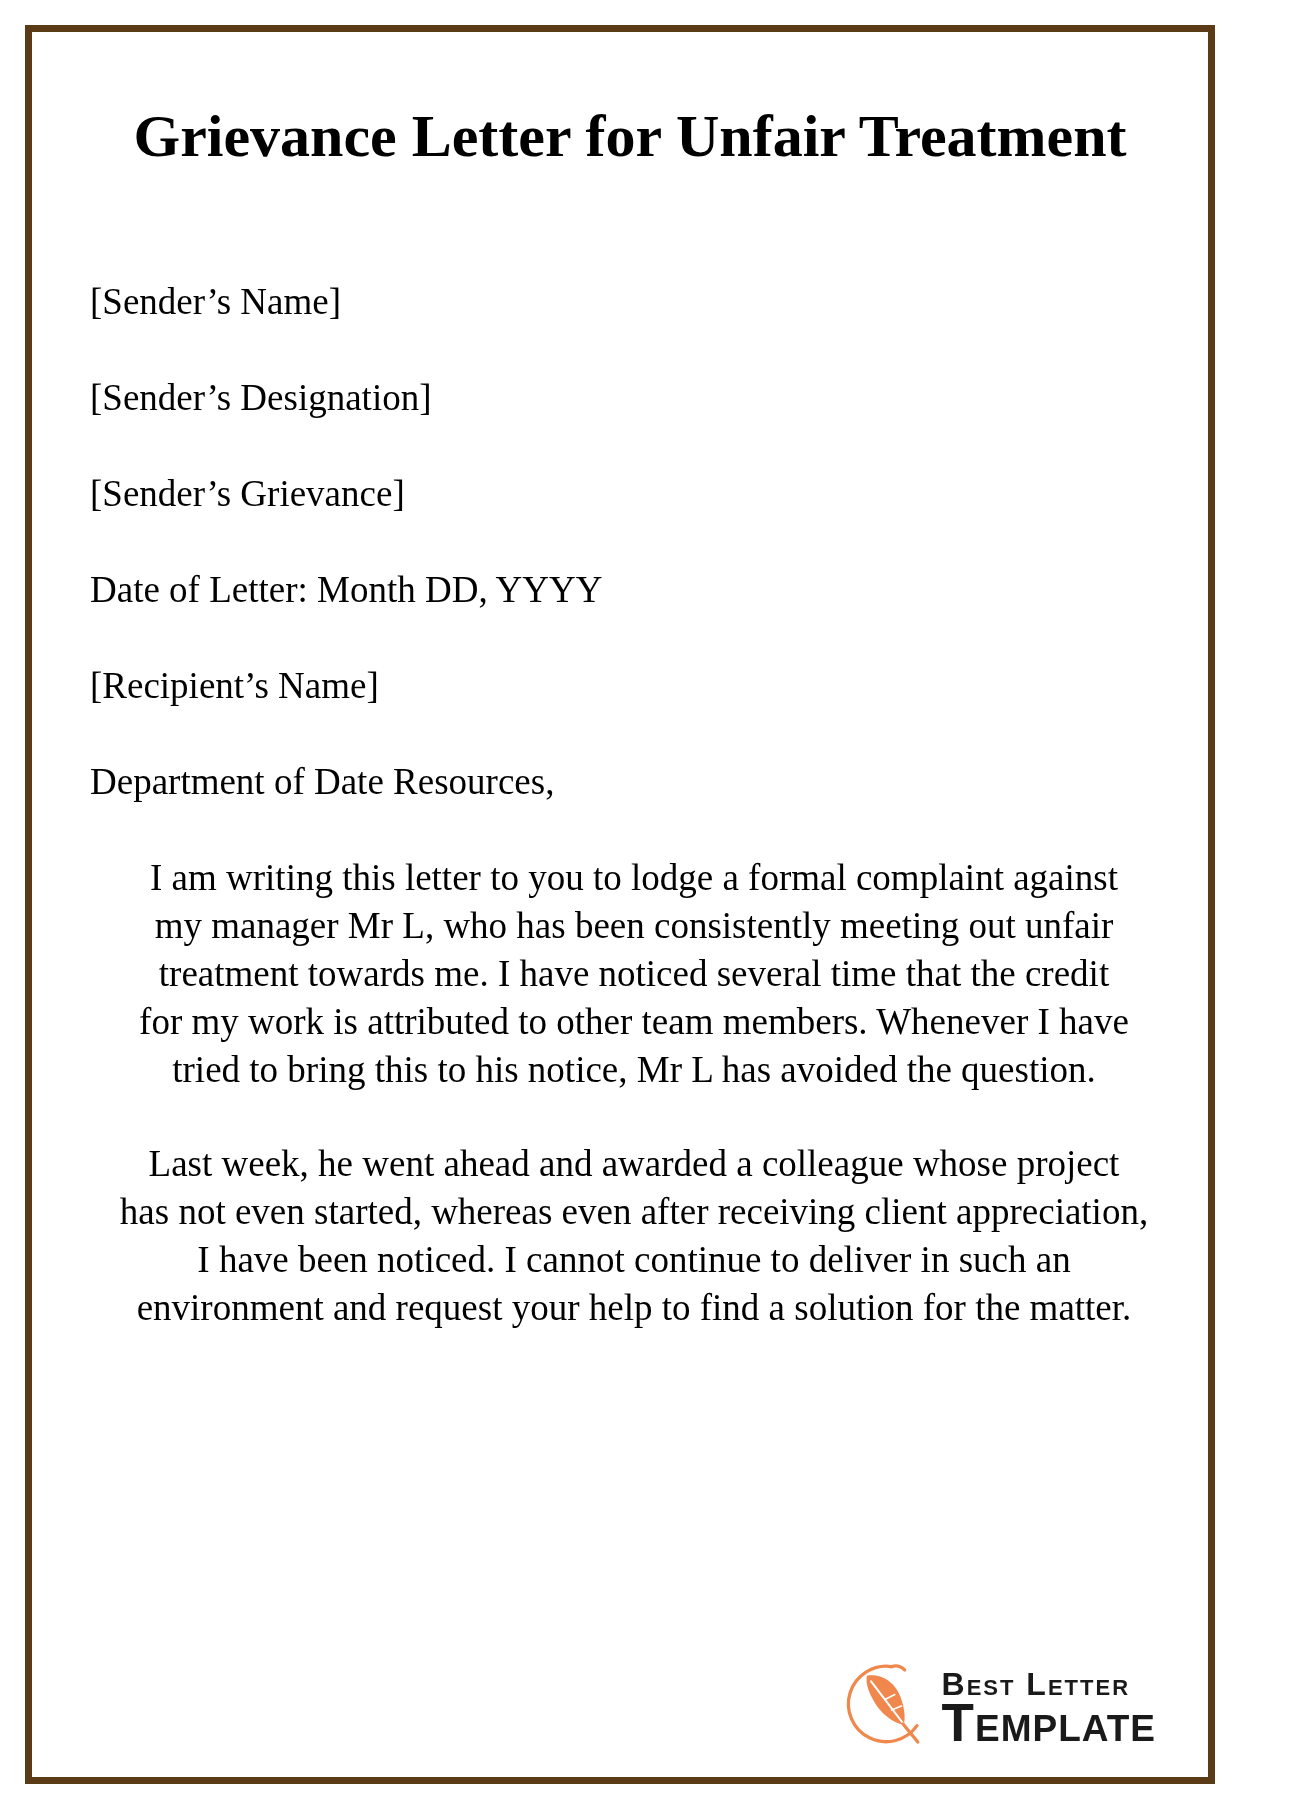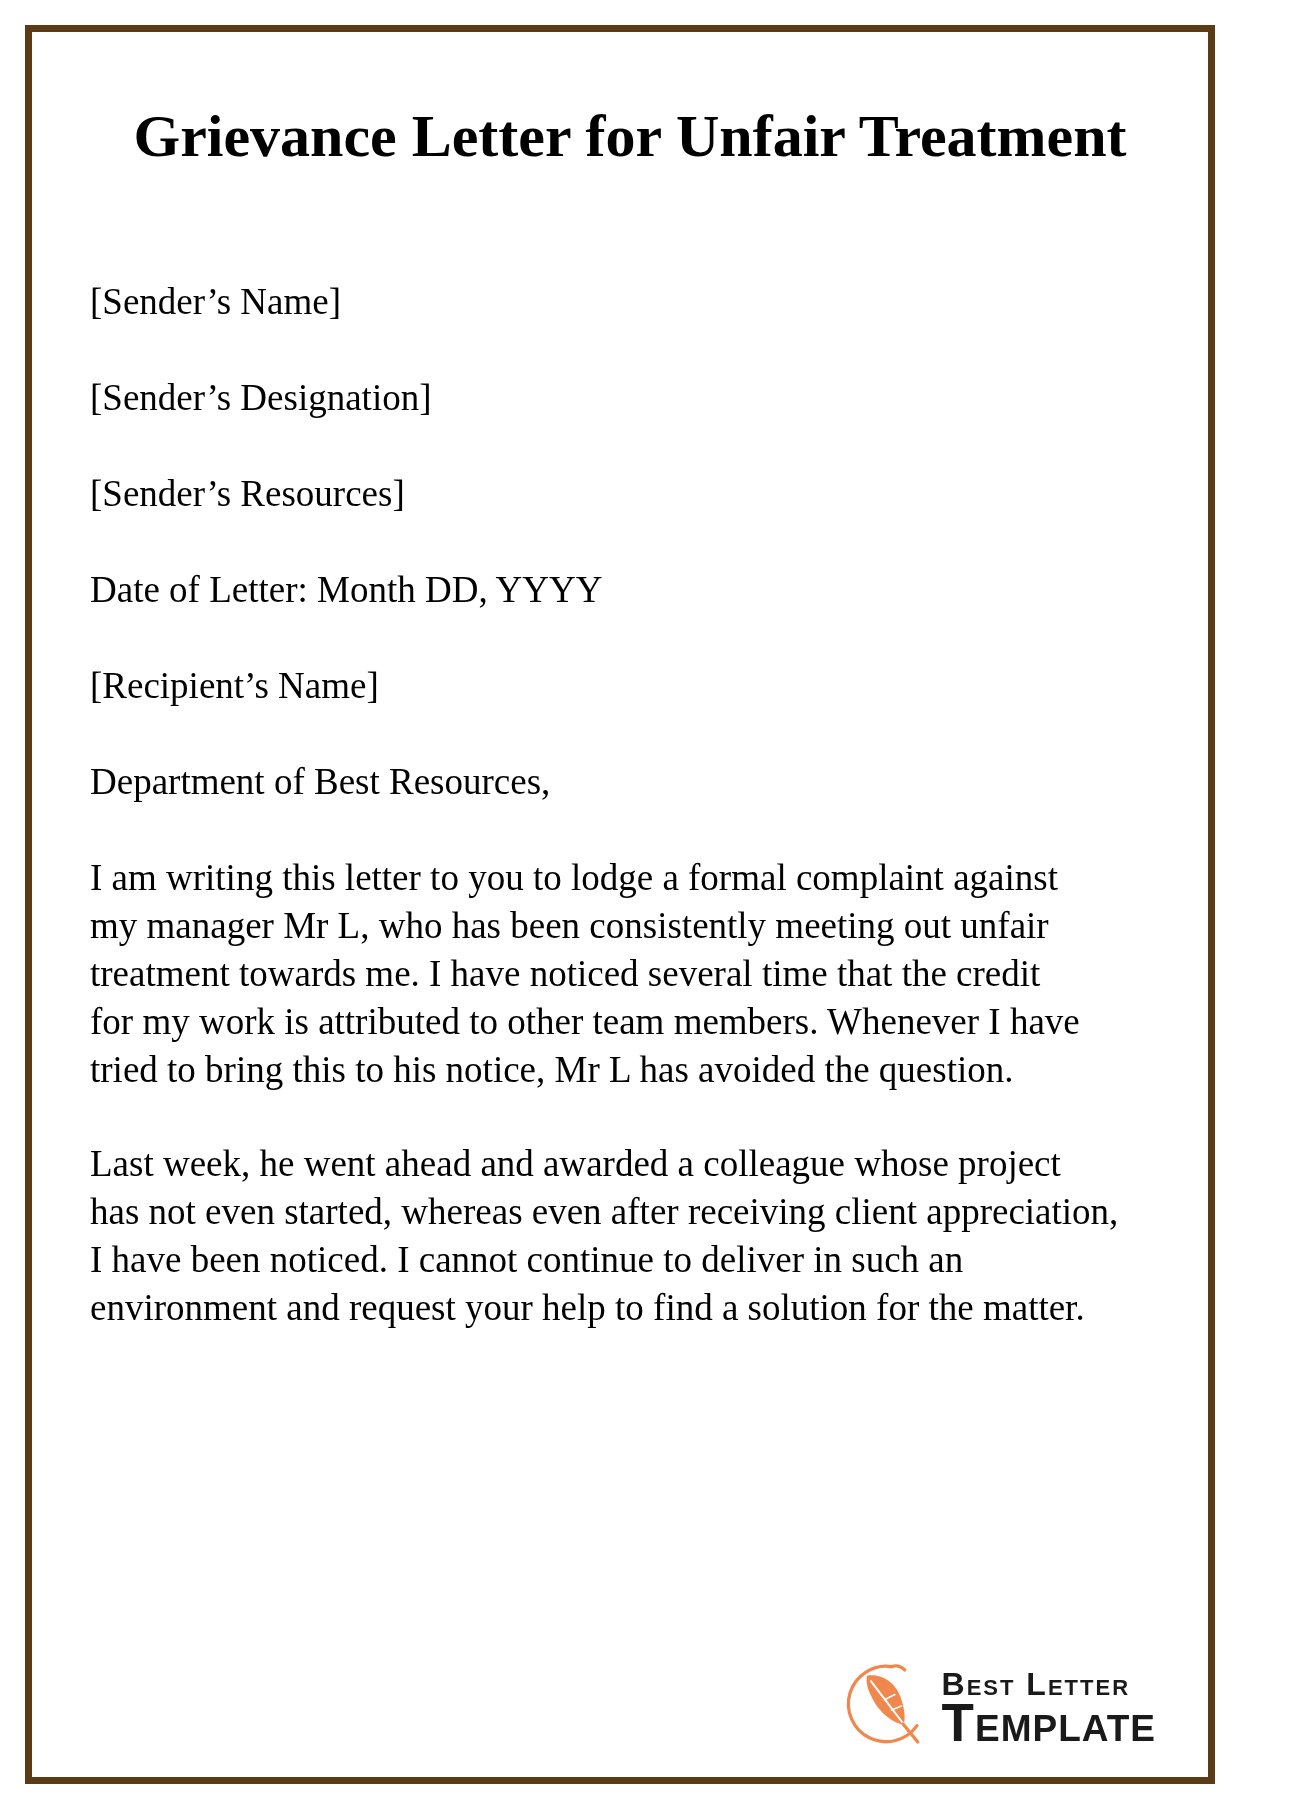--- a/index.html
+++ b/index.html
@@ -45,20 +45,21 @@
     font-size: 37px;
   }
   .greeting {
     margin: 159px 0 0 0;
     line-height: 44px;
   }
   .para {
     margin: 50px 0 0 0;
     line-height: 48px;
     white-space: pre-line;
+    text-align: center;
   }
   .para + .para { margin-top: 46px; }
   .closing {
     margin: 28px 0 0 0;
     line-height: 48px;
     white-space: pre-wrap;
   }
   .brand-logo {
     position: absolute;
     right: 52px;
@@ -90,24 +91,24 @@
 </head>
 <body>
 
 <div class="frame">
 
   <h1 class="title">Grievance Letter for Unfair Treatment</h1>
 
   <section class="meta">
     <p>[Sender’s Name]</p>
     <p>[Sender’s Designation]</p>
-    <p>[Sender’s Resources]</p>
+    <p>[Sender’s Grievance]</p>
     <p>Date of Letter: Month DD, YYYY</p>
     <p>[Recipient’s Name]</p>
-    <p>Department of Best Resources,</p>
+    <p>Department of Date Resources,</p>
   </section>
 
   <section class="letter-body">
     <p class="para">I am writing this letter to you to lodge a formal complaint against
 my manager Mr L, who has been consistently meeting out unfair
 treatment towards me. I have noticed several time that the credit
 for my work is attributed to other team members. Whenever I have
 tried to bring this to his notice, Mr L has avoided the question.</p>
     <p class="para">Last week, he went ahead and awarded a colleague whose project
 has not even started, whereas even after receiving client appreciation,

